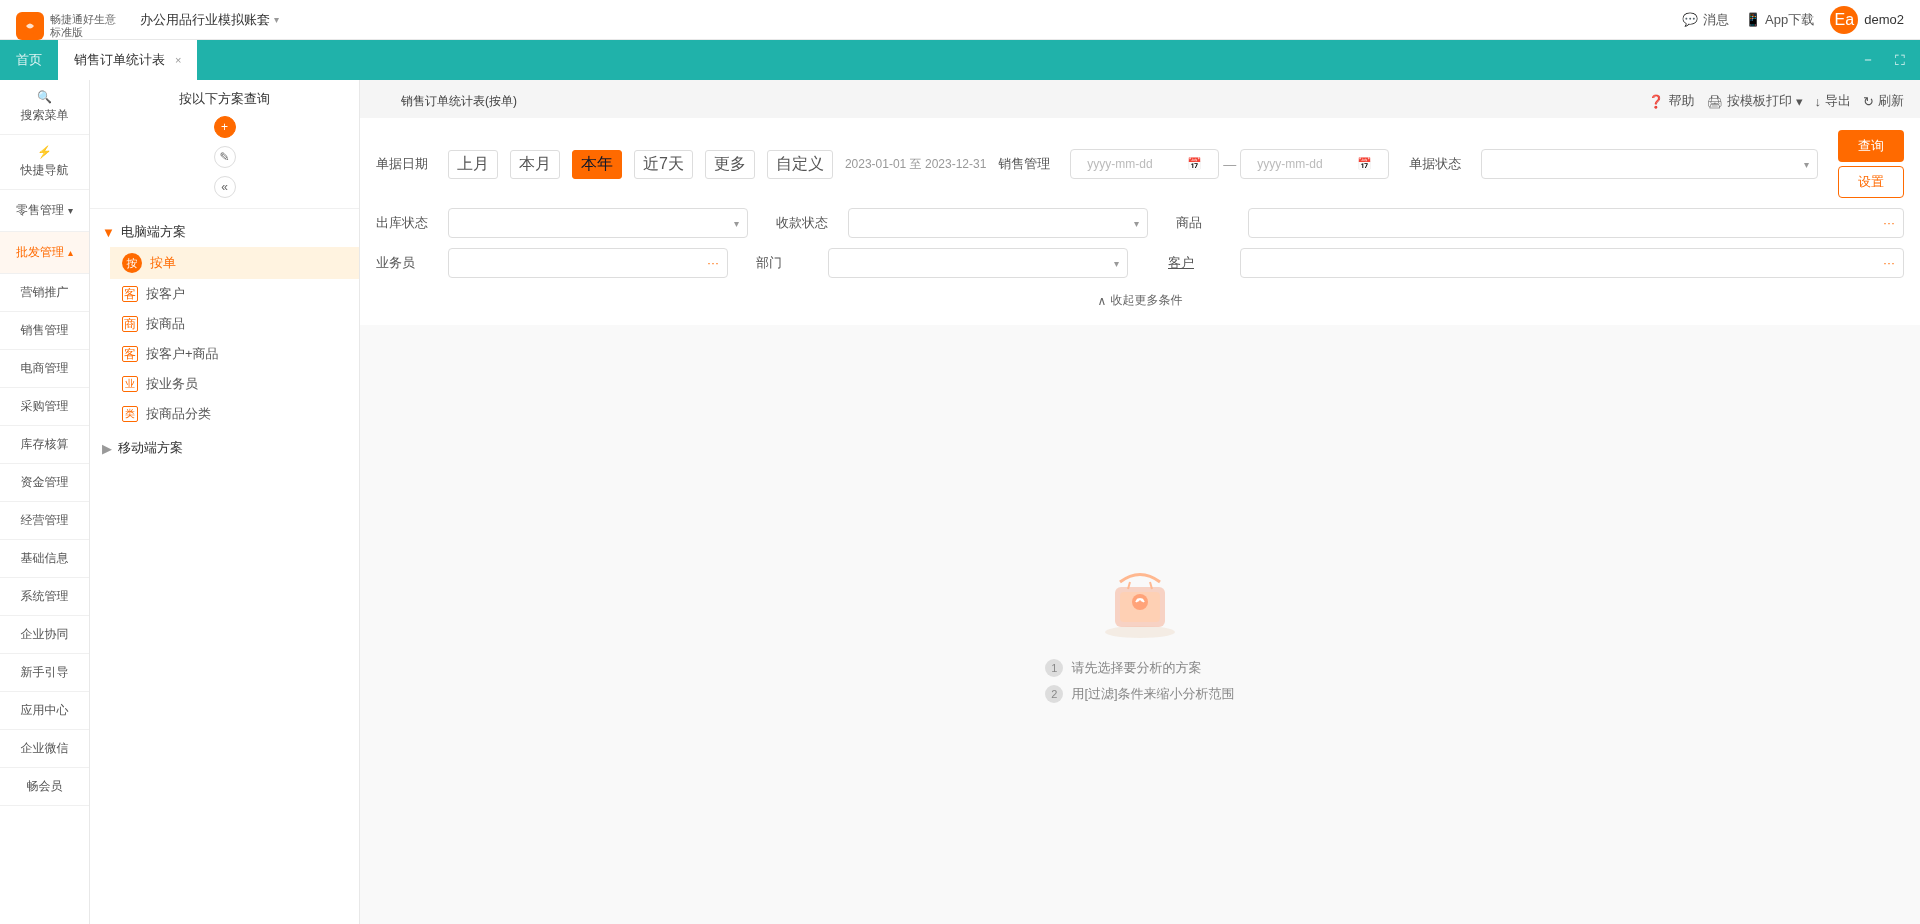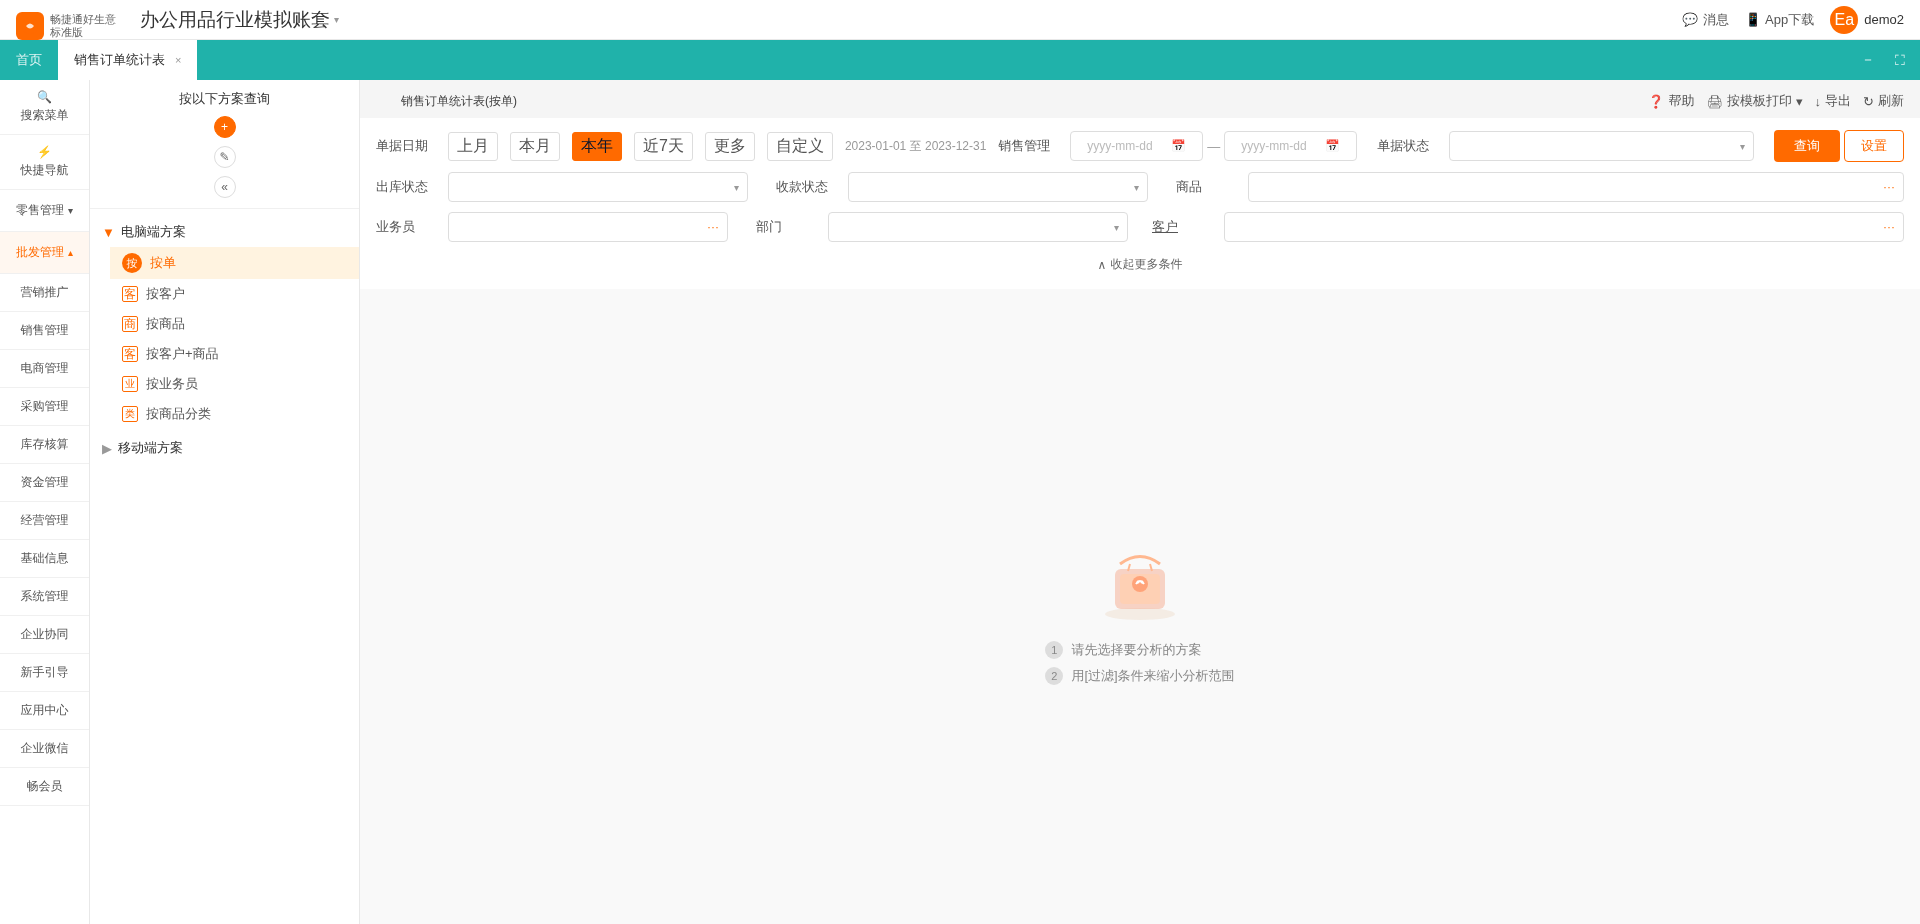--- a/index.html
+++ b/index.html
@@ -44,21 +44,21 @@
       color: #666;
       line-height: 1.2;
     }
     .breadcrumb-area {
       display: flex;
       align-items: center;
       gap: 4px;
       margin-left: 16px;
     }
     .breadcrumb-text {
-      font-size: 19px;
+      font-size: 13px;
       color: #333;
     }
     .breadcrumb-arrow {
       color: #999;
       font-size: 10px;
     }
     .top-header-right {
       display: flex;
       align-items: center;
       gap: 16px;
@@ -702,21 +702,21 @@
             <div class="date-input">
               <span style="color:#bbb;font-size:12px;">yyyy-mm-dd</span>
               <span style="color:#ff6a00;">📅</span>
             </div>
           </div>
           <span style="margin-left:8px;margin-right:8px;font-size:13px;color:#555;white-space:nowrap;">单据状态</span>
           <div class="single-status">
             <span></span>
             <span class="chevron">▾</span>
           </div>
-          <div style="display:flex;flex-direction:row;gap:4px;margin-left:8px;">
+          <div style="display:flex;flex-direction:column;gap:4px;margin-left:8px;">
             <button class="query-btn">查询</button>
             <button class="set-btn">设置</button>
           </div>
         </div>
 
         <div class="filter-row">
           <span class="filter-label">出库状态</span>
           <div class="filter-select" style="flex:1;max-width:300px;">
             <span></span>
             <span class="chevron">▾</span>
@@ -735,21 +735,21 @@
         <div class="filter-row">
           <span class="filter-label">业务员</span>
           <div class="filter-input" style="flex:1;max-width:280px;position:relative;display:flex;align-items:center;">
             <span class="filter-input-dots">···</span>
           </div>
           <span class="filter-label" style="margin-left:16px;">部门</span>
           <div class="filter-select" style="flex:1;max-width:300px;">
             <span></span>
             <span class="chevron">▾</span>
           </div>
-          <span class="filter-label" style="margin-left:12px;text-decoration:underline;">客户</span>
+          <span class="filter-label" style="margin-left:28px;text-decoration:underline;">客户</span>
           <div class="filter-input" style="flex:1;position:relative;display:flex;align-items:center;">
             <span class="filter-input-dots">···</span>
           </div>
         </div>
 
         <div class="collapse-row">
           <div class="collapse-btn">
             <span>∧</span>
             <span>收起更多条件</span>
           </div>

